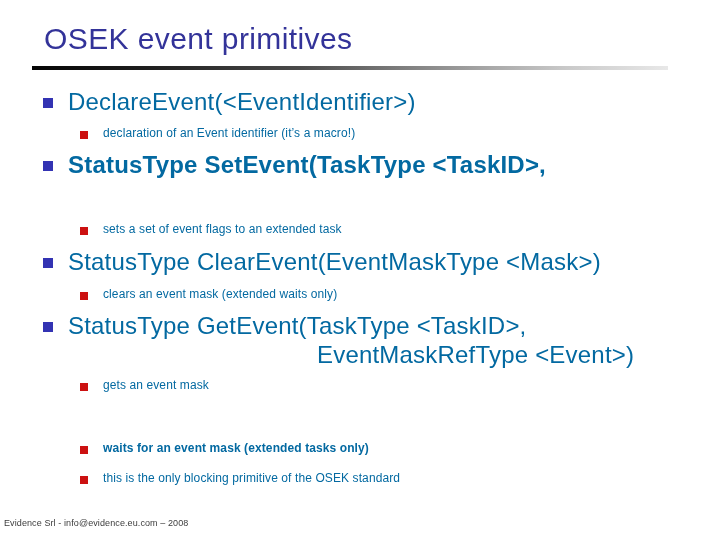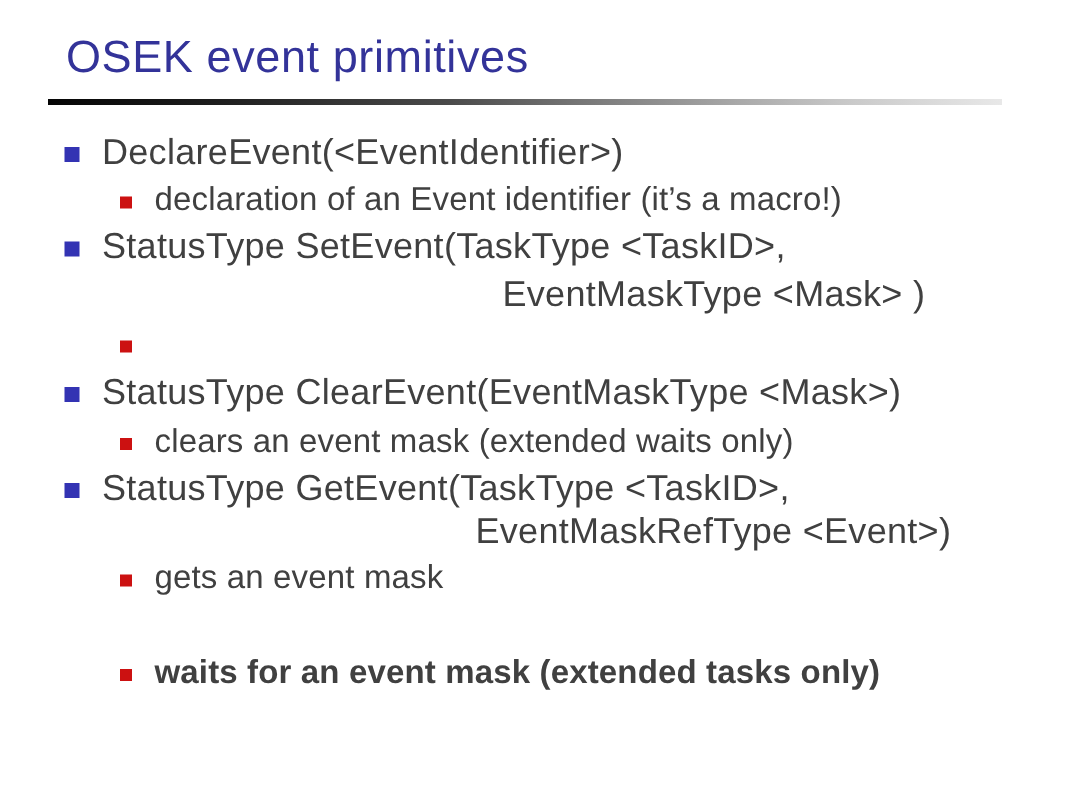--- a/index.html
+++ b/index.html
@@ -29,34 +29,34 @@
     left: 32px; top: 66px;
     width: 636px; height: 4px;
     background: linear-gradient(to right,
       #050505 0%, #1e1e1e 18%, #4a4a4a 42%, #7d7d7d 58%,
       #a8a8a8 72%, #c9c9c9 84%, #e8e8e8 100%);
   }
 
   .row {
     position: absolute;
     white-space: nowrap;
-    color: #404040;
+    color: #0369a1;
   }
   .l1 { font-size: 24px; line-height: 28px; letter-spacing: 0.2px; }
-  .l2 { font-size: 22px; line-height: 26px; letter-spacing: 0.1px; }
+  .l2 { font-size: 12px; line-height: 26px; letter-spacing: 0.1px; }
   .cont { font-size: 24px; line-height: 28px; letter-spacing: 0.2px; }
 
   .bullet { position: absolute; display: block; }
   .l1 > .bullet { width: 10px; height: 10px; left: -25px; top: 10px; background: #3333B3; }
   .l2 > .bullet { width: 8px;  height: 8px;  left: -23px; top: 11px; background: #CC1111; }
 
   
   .r1  { top: 88px;  left: 68px;  }
   .r2  { top: 120px; left: 103px; }
-  .r3  { top: 151px; left: 68px;  }
+  .r3  { top: 151px; left: 68px; font-weight: bold;  }
   .r4  { top: 183px; left: 335px; }
   .r5  { top: 216px; left: 103px; }
   .r6  { top: 248px; left: 68px;  }
   .r7  { top: 281px; left: 103px; }
   .r8  { top: 312px; left: 68px;  }
   .r9  { top: 341px; left: 317px; }
   .r10 { top: 372px; left: 103px; }
   .r11 { top: 403px; left: 68px;  }
   .r12 { top: 435px; left: 103px; font-weight: bold; }
   .r13 { top: 465px; left: 103px; }
@@ -87,26 +87,24 @@
   <div class="row l2 r2">
     <span class="bullet"></span>
     <span>declaration of an Event identifier (it’s a macro!)</span>
   </div>
 
   <div class="row l1 r3">
     <span class="bullet"></span>
     <span>StatusType SetEvent(TaskType &lt;TaskID&gt;,</span>
   </div>
 
-  <div class="row cont r4">
-    <span>EventMaskType &lt;Mask&gt; )</span>
-  </div>
 
   <div class="row l2 r5">
     <span class="bullet"></span>
+    <span>sets a set of event flags to an extended task</span>
   </div>
 
   <div class="row l1 r6">
     <span class="bullet"></span>
     <span>StatusType ClearEvent(EventMaskType &lt;Mask&gt;)</span>
   </div>
 
   <div class="row l2 r7">
     <span class="bullet"></span>
     <span>clears an event mask (extended waits only)</span>
@@ -125,15 +123,20 @@
   <div class="row cont r9">
     <span>EventMaskRefType &lt;Event&gt;)</span>
   </div>
 
 
   <div class="row l2 r12">
     <span class="bullet"></span>
     <span>waits for an event mask (extended tasks only)</span>
   </div>
 
+  <div class="row l2 r13">
+    <span class="bullet"></span>
+    <span>this is the only blocking primitive of the OSEK standard</span>
+  </div>
 
+  <div class="footer">Evidence Srl - info@evidence.eu.com – 2008</div>
 
 </div>
 
 </body></html>

